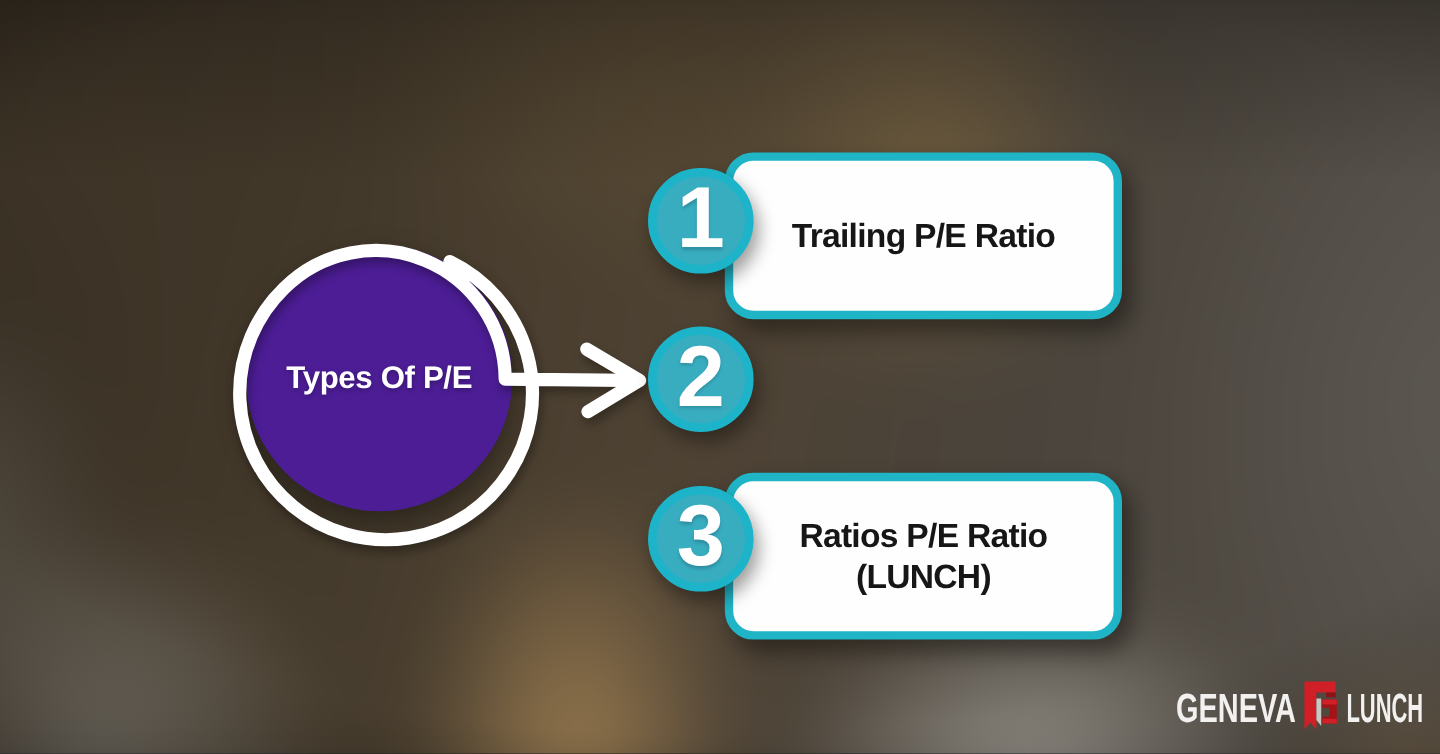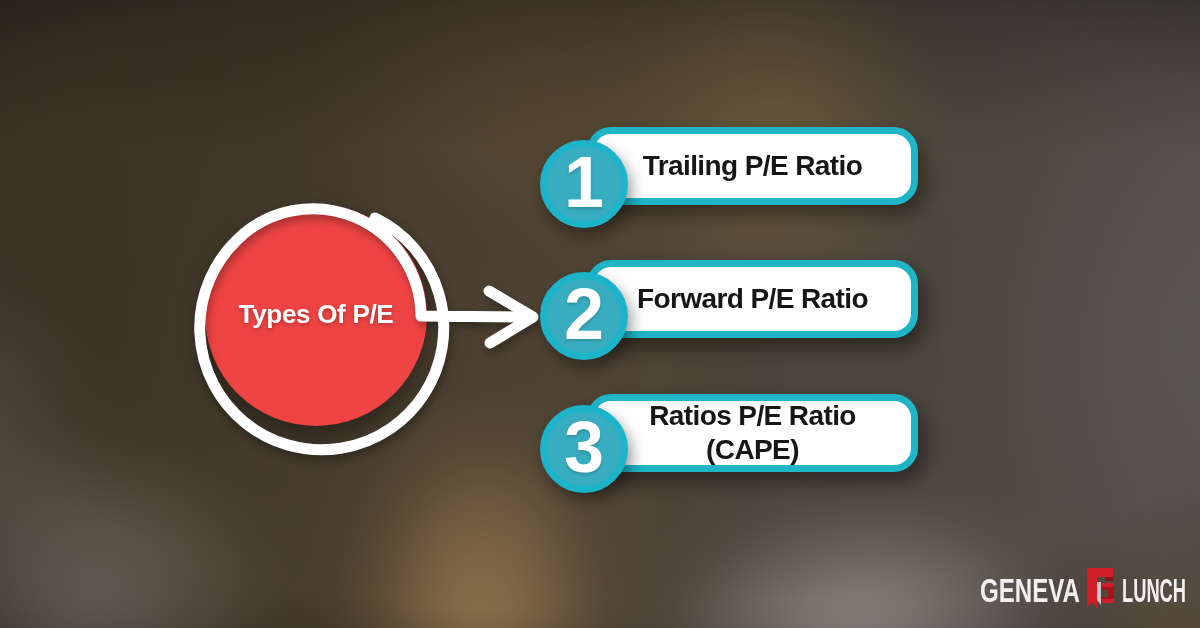--- a/index.html
+++ b/index.html
@@ -24,38 +24,38 @@
   }
   .vignette{
     position:absolute; inset:0; z-index:2; pointer-events:none;
     background:
       linear-gradient(to bottom, rgba(14,11,8,.28), rgba(0,0,0,0) 24%),
       radial-gradient(120% 105% at 50% 45%, rgba(0,0,0,0) 50%, rgba(8,6,3,.45) 86%, rgba(5,4,2,.6) 100%);
   }
   
   .hub{
     position:absolute; z-index:4; left:205px; top:204px; width:222px; height:222px;
-    border-radius:50%; background:#ef4444;
+    border-radius:50%; background:#4c1d95;
     display:flex; align-items:center; justify-content:center; text-align:center;
     box-shadow:0 12px 26px rgba(0,0,0,.38);
   }
   .hub-title{
     color:#ffffff; font-weight:bold; font-size:26px; line-height:1.3;
     letter-spacing:-0.3px; text-shadow:0 2px 4px rgba(0,0,0,.28);
   }
   
   .connector{
     position:absolute; inset:0; z-index:5; width:1200px; height:628px; pointer-events:none;
     filter:drop-shadow(2px 5px 4px rgba(0,0,0,.3));
   }
   .connector path{ stroke:#ffffff; stroke-width:11; fill:none;
     stroke-linecap:round; stroke-linejoin:round; }
   
   .item{
-    position:absolute; z-index:6; left:587px; width:331px; height:78px;
+    position:absolute; z-index:6; left:604px; width:331px; height:139px;
     box-sizing:border-box; background:#fefefe; border:7px solid #1fb5c7;
     border-radius:24px; box-shadow:7px 10px 18px rgba(10,8,5,.45);
     display:flex; flex-direction:column; align-items:center; justify-content:center;
   }
   .item-label{
     color:#161616; font-weight:bold; font-size:28px; line-height:1.2;
     letter-spacing:-0.6px; text-align:center; width:100%;
   }
   .item-label span{ display:block; }
   .badge{
@@ -98,34 +98,28 @@
   <div class="item" style="top:127px">
     <div class="item-label">
       <span>Trailing P/E Ratio</span>
       <span></span>
     </div>
   </div>
   <div class="badge" style="top:140px">
     <span>1</span>
   </div>
 
-  <div class="item" style="top:260px">
-    <div class="item-label">
-      <span>Forward P/E Ratio</span>
-      <span></span>
-    </div>
-  </div>
   <div class="badge" style="top:272px">
     <span>2</span>
   </div>
 
   <div class="item" style="top:394px">
     <div class="item-label">
       <span>Ratios P/E Ratio</span>
-      <span>(CAPE)</span>
+      <span>(LUNCH)</span>
     </div>
   </div>
   <div class="badge" style="top:405px">
     <span>3</span>
   </div>
 
   <svg class="brand" width="208" height="50" viewBox="0 0 208 50" xmlns="http://www.w3.org/2000/svg">
     <text x="0" y="38" textLength="100" lengthAdjust="spacingAndGlyphs">GENEVA</text>
     <g transform="translate(105,4)">
       <polygon points="2,0 28,0 28,9 12,9 12,40 7,34 2,40" fill="#d01f26"></polygon>

